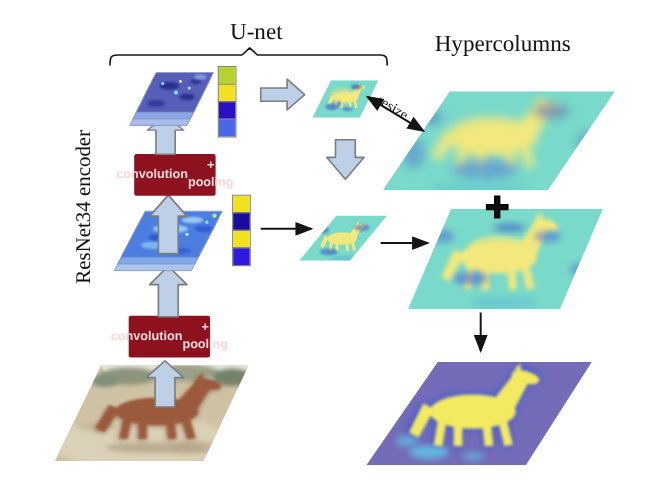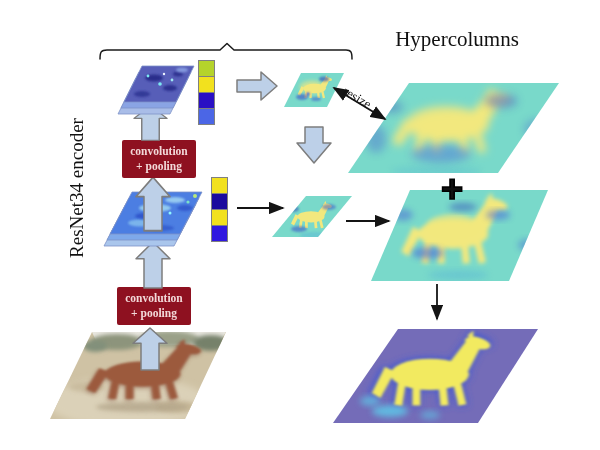--- a/index.html
+++ b/index.html
@@ -6,22 +6,22 @@
   .canvas {
     position:relative; width:600px; height:450px; background:#ffffff;
     overflow:hidden; font-family:"Liberation Serif", serif; color:#111;
   }
   .abs { position:absolute; }
   .title { font-size:21px; text-align:center; white-space:nowrap; }
   .vert-wrap { display:flex; align-items:center; justify-content:center; }
   .vert-wrap span { transform:rotate(-90deg); white-space:nowrap; font-size:19px; }
   .conv-box {
     background:var(--conv_box_bg,#8e1120); color:var(--conv_box_text,#f3d9d9);
-    font-family:Liberation Serif, serif; font-size:11.5px; font-weight:600;
-    display:flex; flex-direction:column; align-items:center; justify-content:center;
+    font-family:Liberation Sans, sans-serif; font-size:11.5px; font-weight:600;
+    display:flex; flex-direction:row; align-items:center; justify-content:center;
     line-height:1.3; border-radius:2px; text-align:center;
   }
   .colorbar { display:flex; flex-direction:column; border:1px solid #808080; background:#fff; }
   .cb-cell { width:15px; height:15px; }
   .cb-cell + .cb-cell { border-top:1px solid #808080; }
   .block-arrow polygon {
     fill:var(--block_arrow_fill,#bdd0e8);
     stroke:var(--block_arrow_stroke,#7d7d7d);
     stroke-width:1.5; stroke-linejoin:round;
   }
@@ -60,20 +60,21 @@
         <feGaussianBlur stdDeviation="3"></feGaussianBlur>
       </filter>
     <filter id="blur4" x="-60%" y="-60%" width="220%" height="220%">
         <feGaussianBlur stdDeviation="4.5"></feGaussianBlur>
       </filter>
   </defs>
 </svg>
 
 <div class="canvas">
 
+  <div class="abs title" style="left:183px; top:16px; width:100px;">U-net</div>
 
   <svg class="abs" style="left:98px; top:42px;" width="258" height="20" viewBox="0 0 258 20">
     <path d="M2,17 C2,10 3,8 9,8 L122,8 L129,1.5 L136,8 L248,8 C253,8 254,10 254,17" fill="none" stroke="#1a1a1a" stroke-width="1.5" stroke-linejoin="round" stroke-linecap="round"></path>
   </svg>
 
   <div class="abs title" style="left:392px; top:12px; width:130px;margin-top:15px;">Hypercolumns</div>
 
   <div class="abs vert-wrap" style="left:58px; top:103px; width:38px; height:170px;">
     <span>ResNet34 encoder</span>
   </div>

